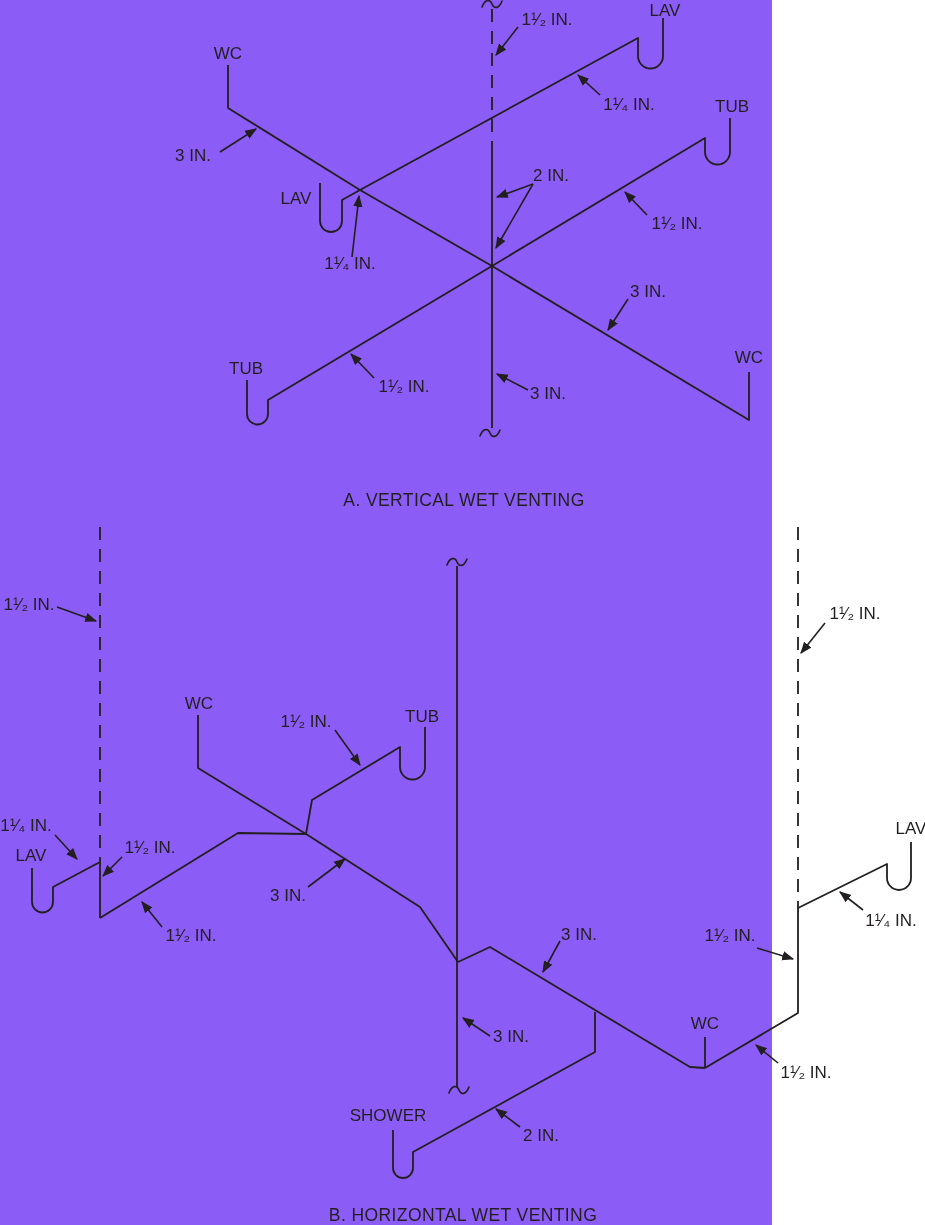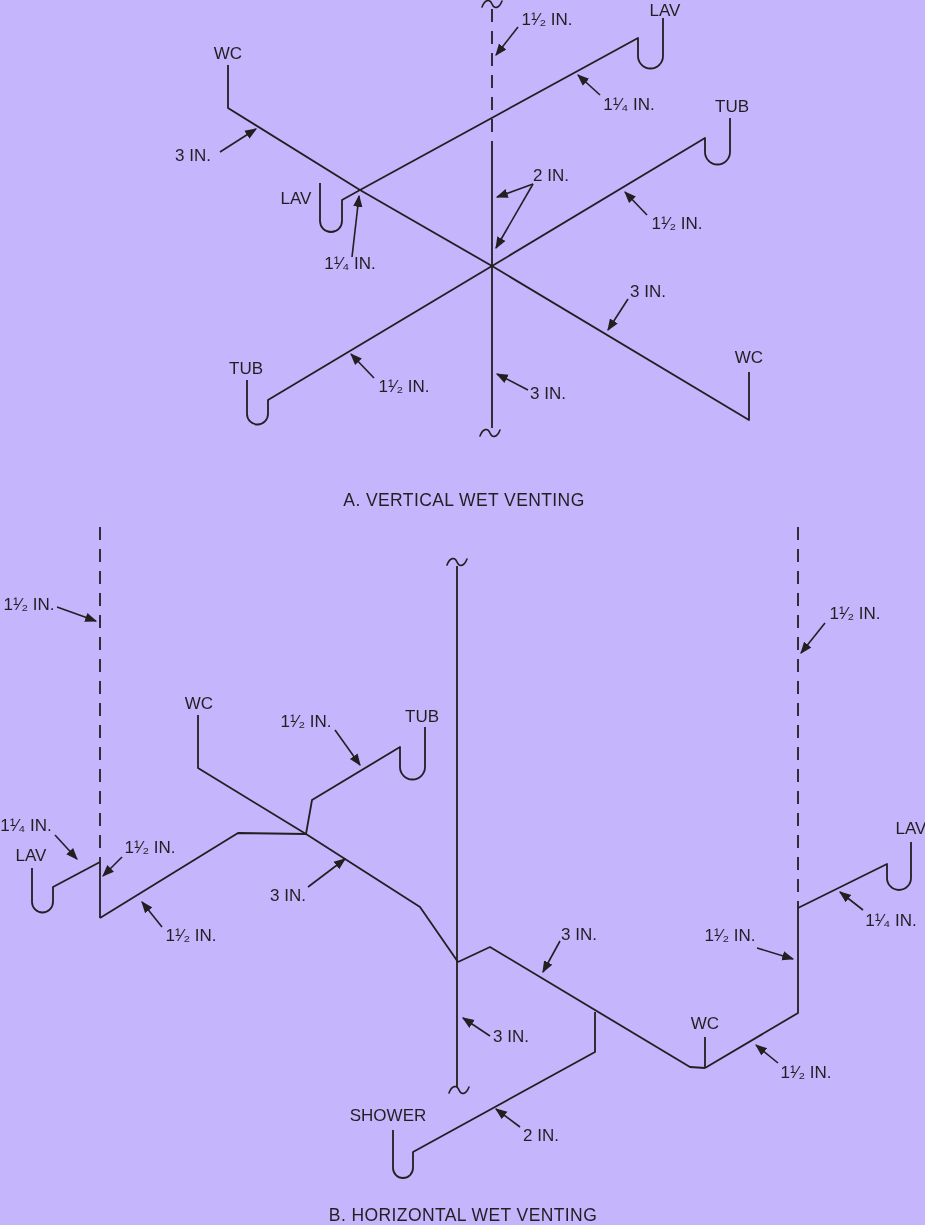--- a/index.html
+++ b/index.html
@@ -1,19 +1,19 @@
 <!DOCTYPE html>
 <html><head>
 <meta charset="utf-8">
 <style>
   html,body{margin:0;padding:0;background:#ffffff;}
   .page{
     position:relative;
-    width:925px;height:1225px;
-    background:#c4b5fd;
+    width:772px;height:1225px;
+    background:#8b5cf6;
     font-family:"Liberation Sans","DejaVu Sans",sans-serif;
     text-align:center;
   }
   svg text{
     font-family:"Liberation Sans","DejaVu Sans",sans-serif;
     font-size:17px;
     fill:#231f20;
   }
   svg text.caption{ font-size:17.5px; letter-spacing:0.4px; }
   .pipe{ fill:none; stroke:#231f20; stroke-width:1.8; stroke-linejoin:round; stroke-linecap:butt; }

